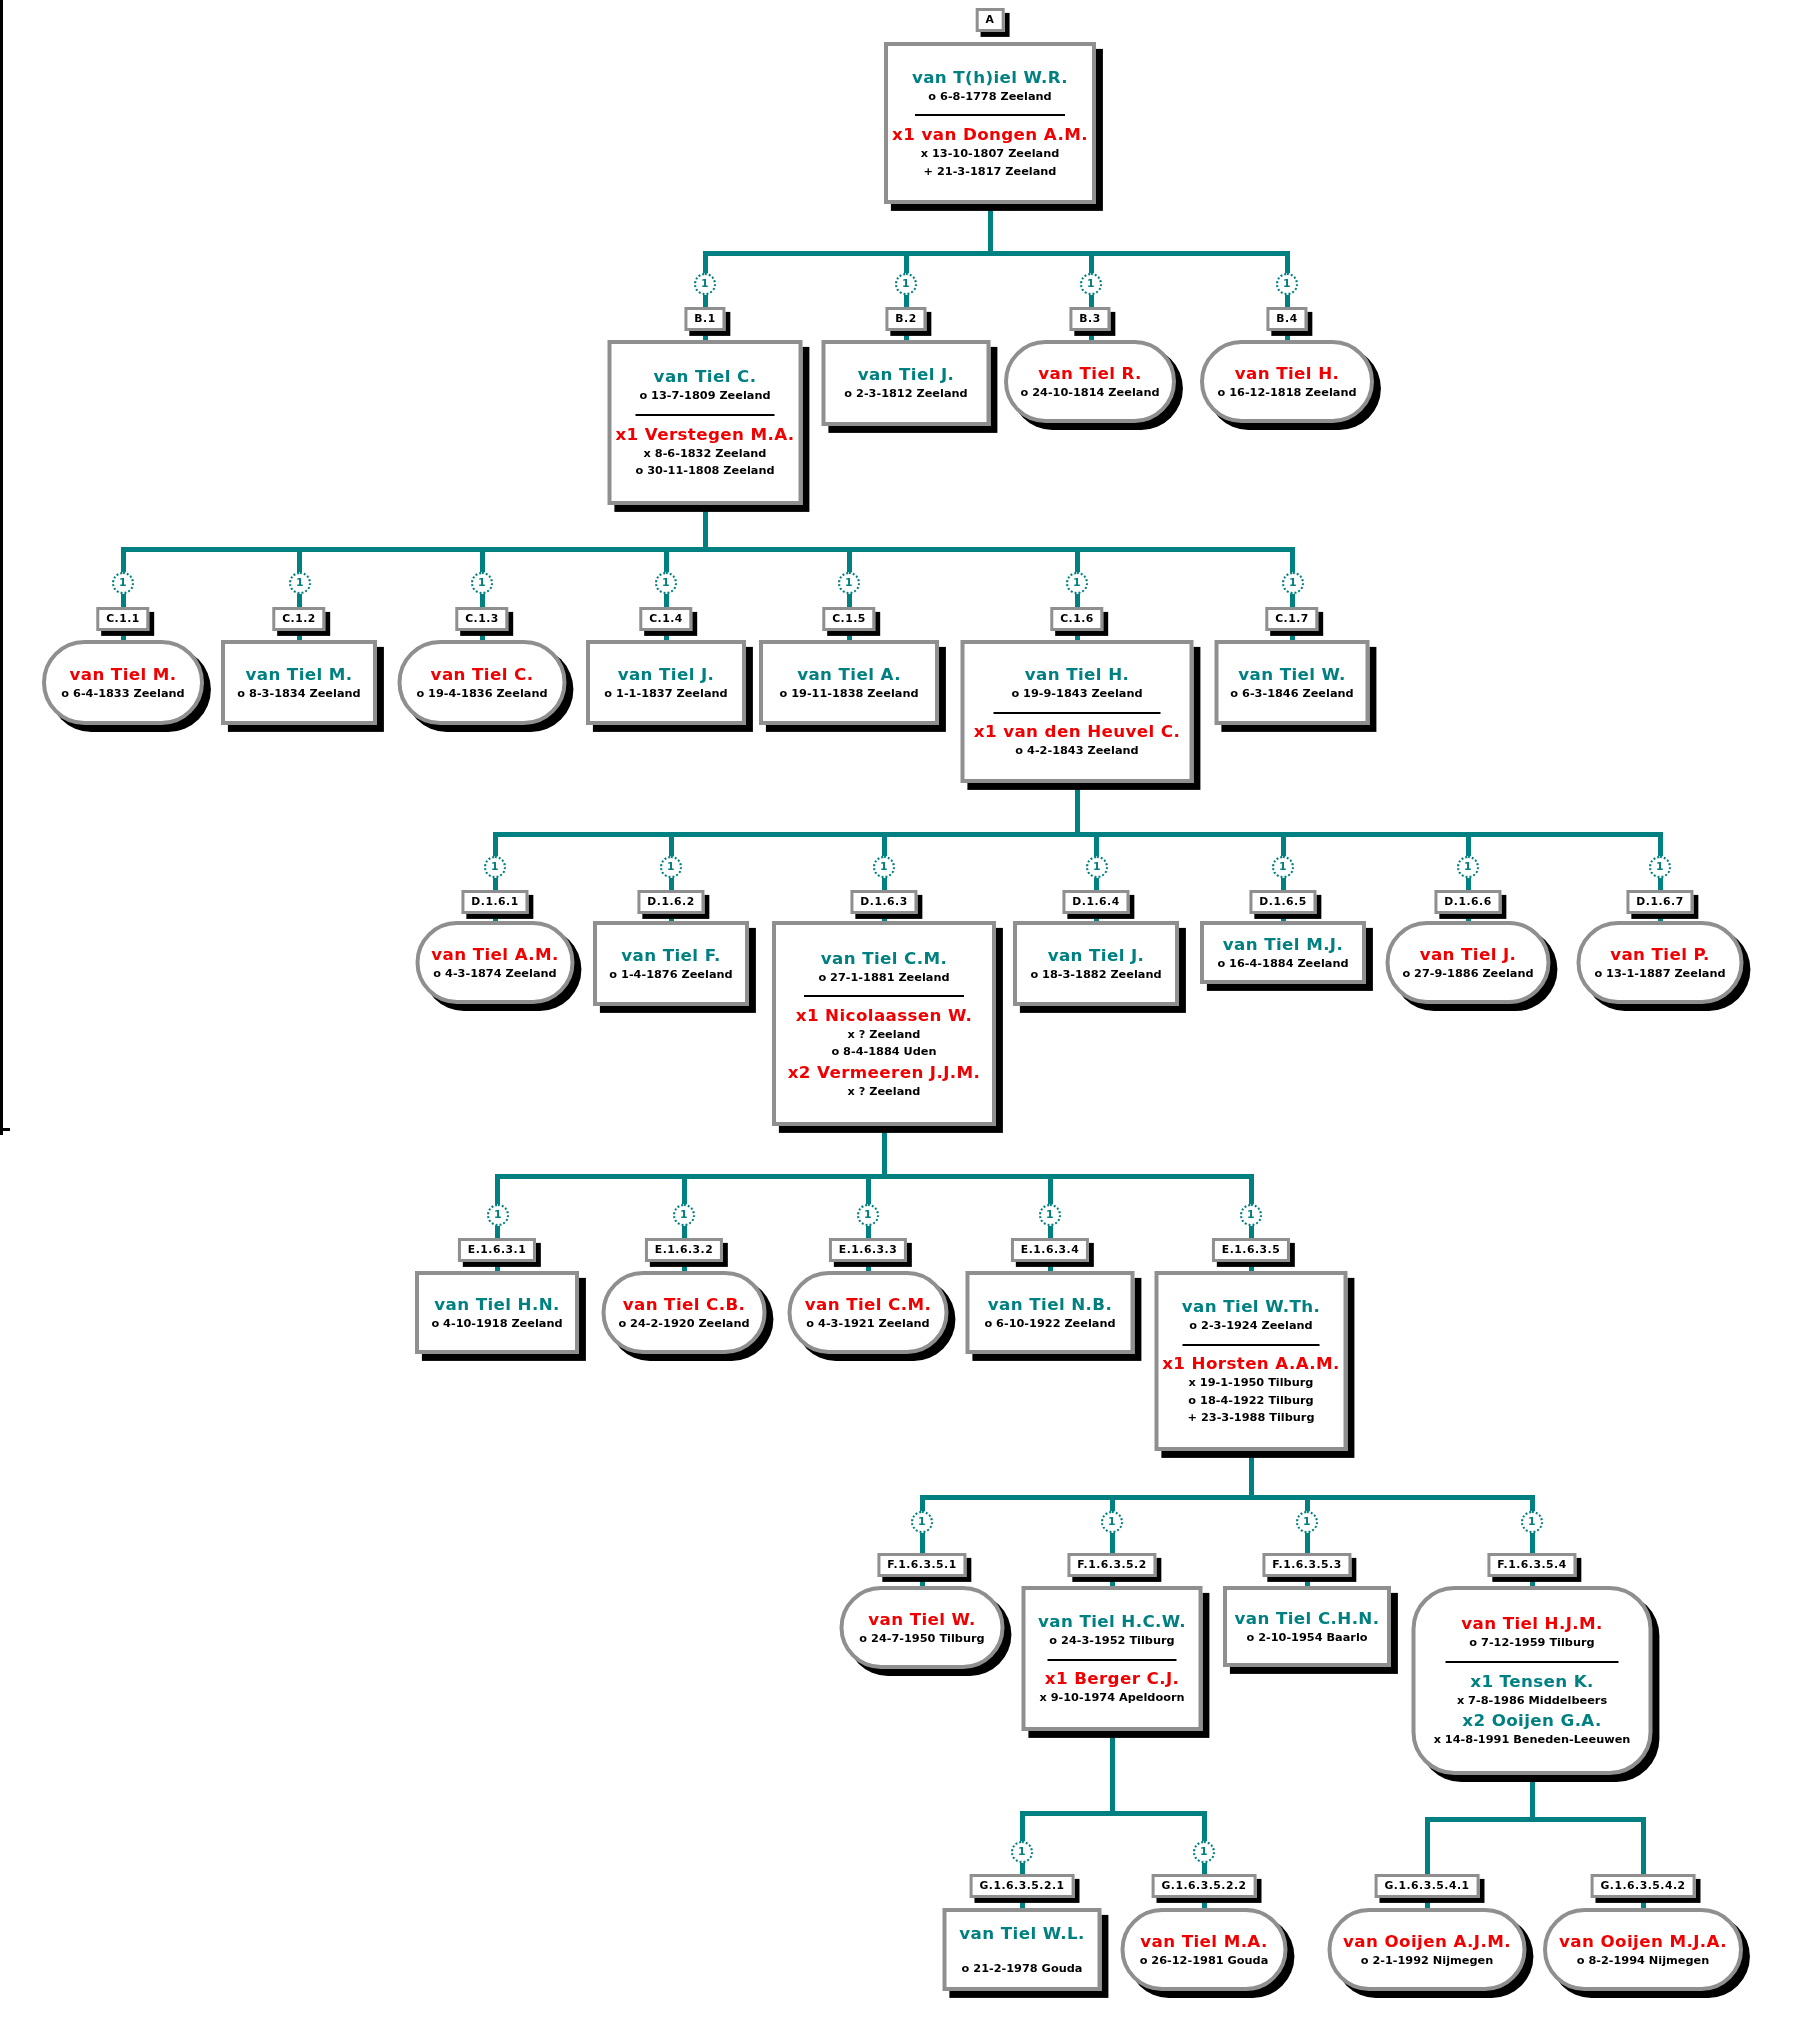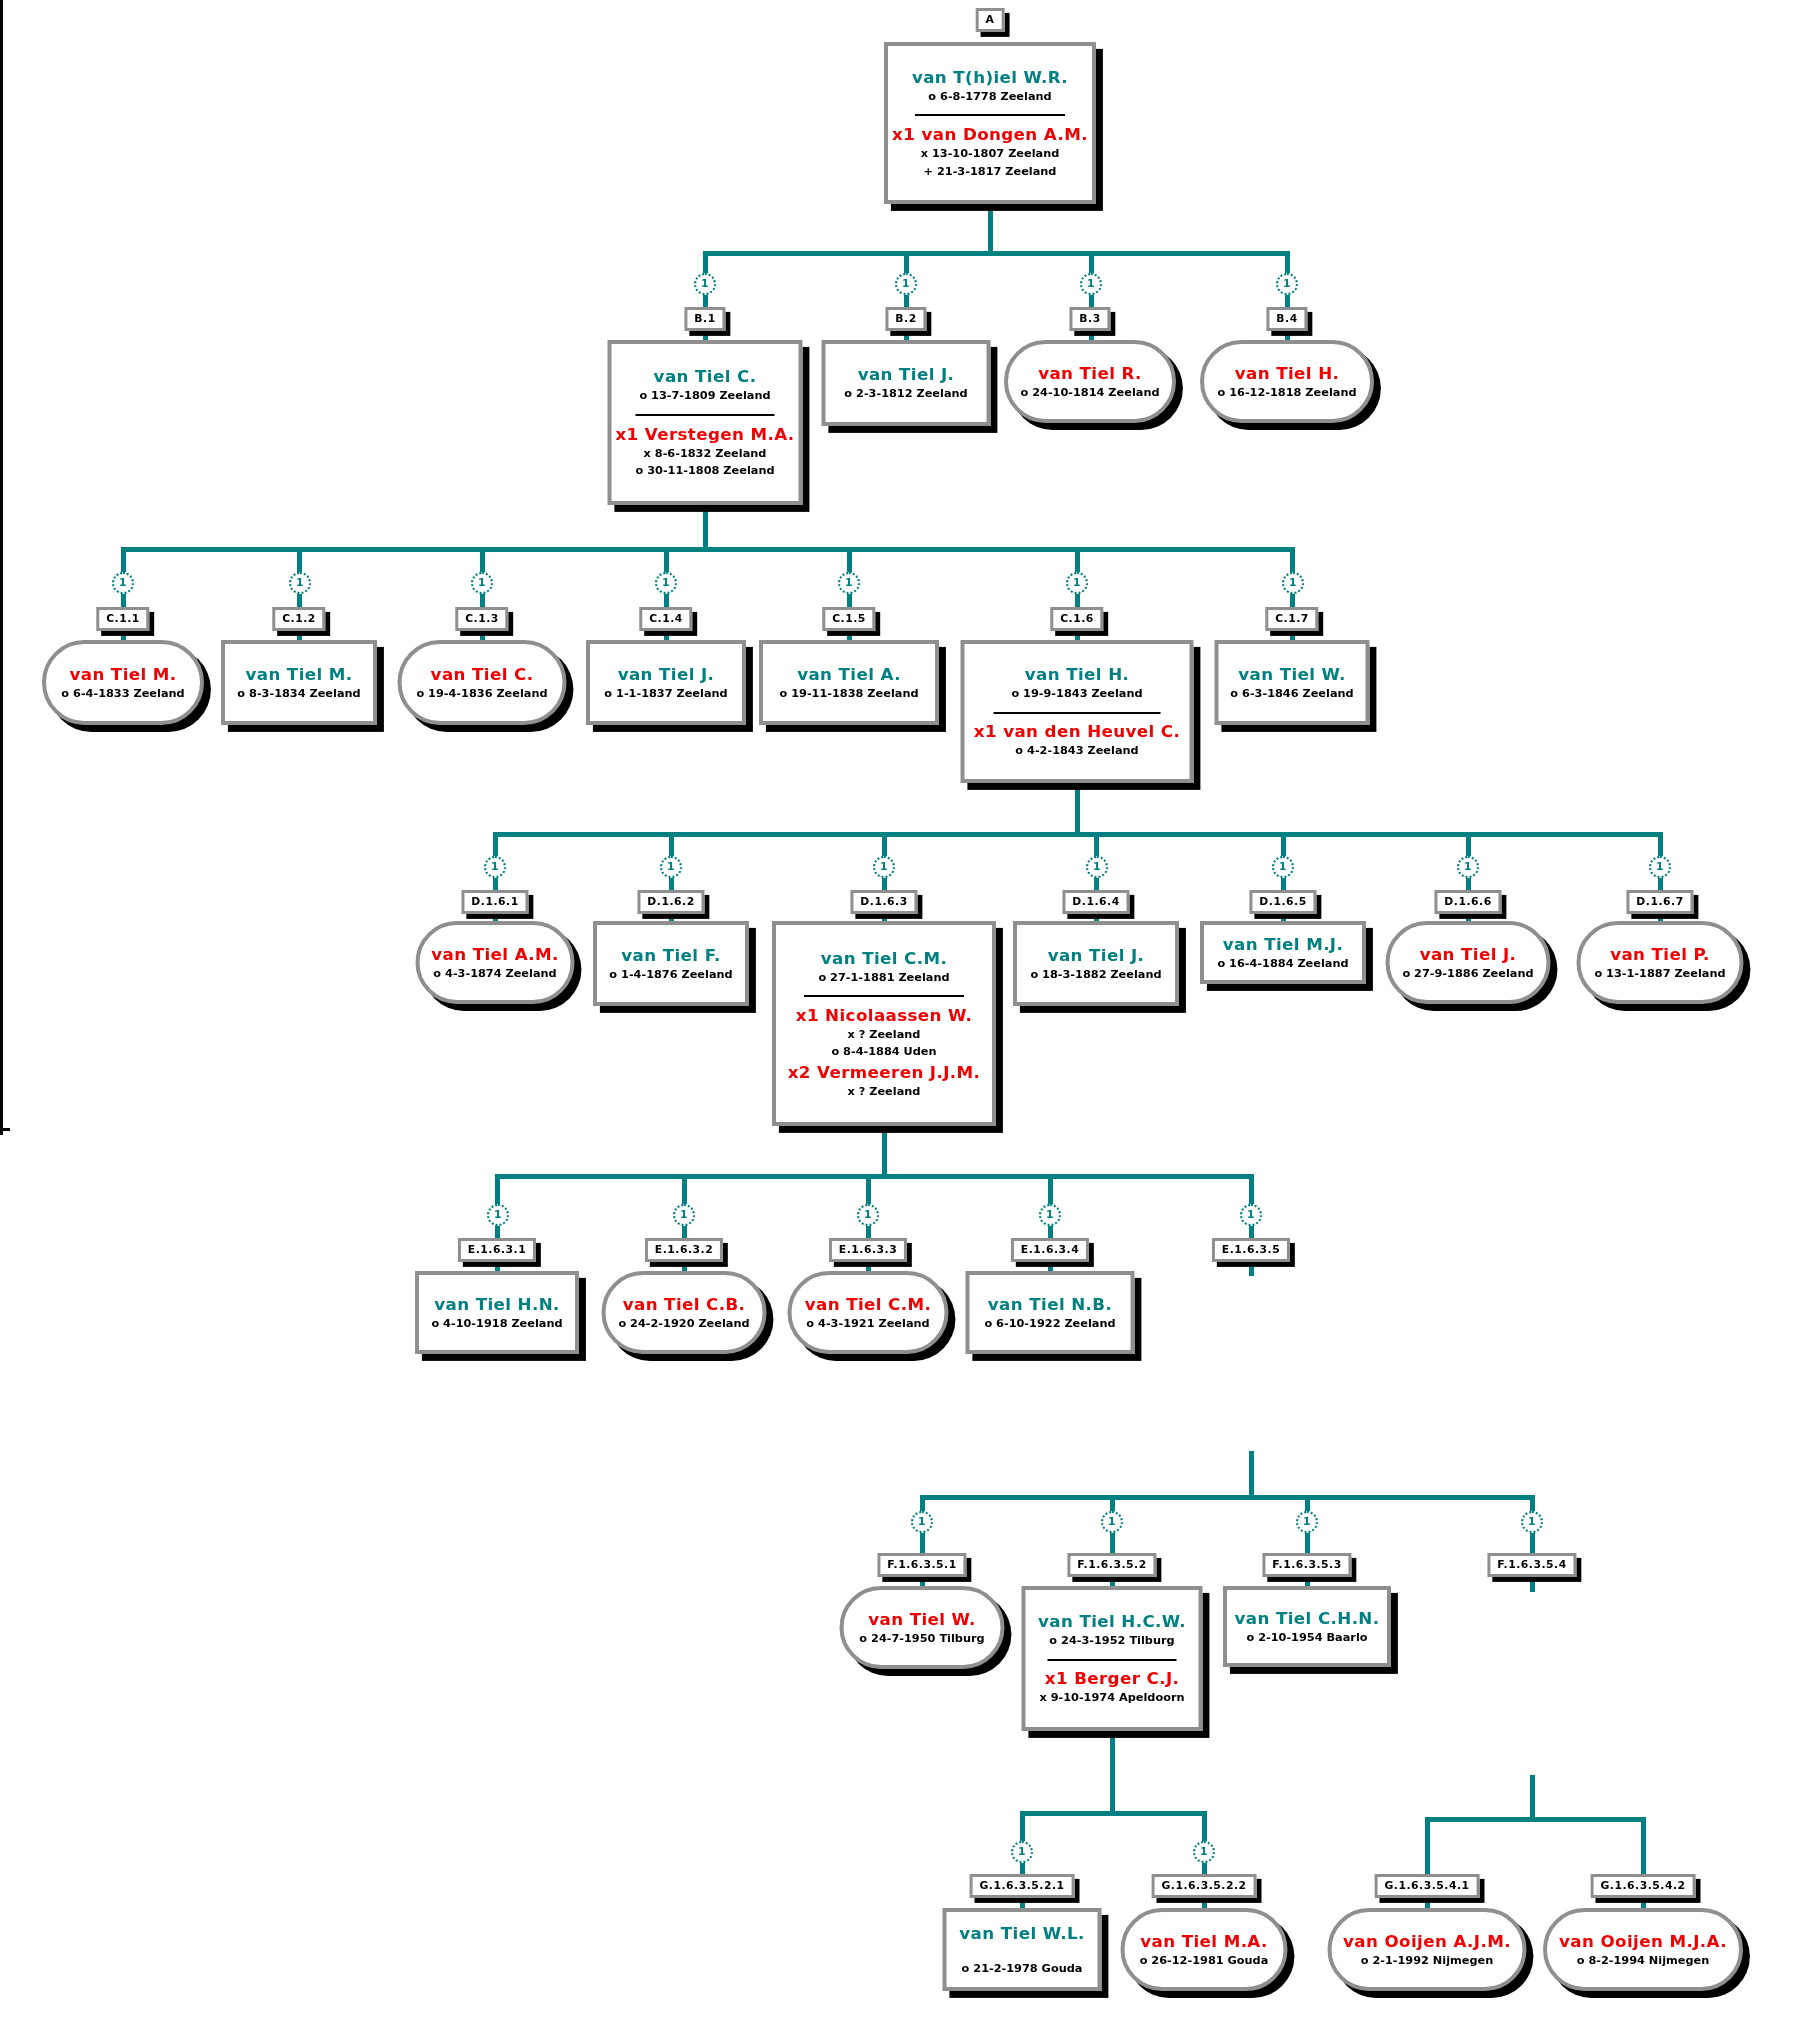--- a/index.html
+++ b/index.html
@@ -238,39 +238,57 @@
     <div class="pbox rounded" style="left: 868px; top: 1271px; width: 161px; height: 83px;">
       <div class="pname f">van Tiel C.M.</div>
       <div class="pevent">o 4-3-1921 Zeeland</div>
     </div>
     <div class="clabel" style="left: 868px; top: 1238px;">E.1.6.3.3</div>
     <div class="pbox" style="left: 1050px; top: 1271px; width: 169px; height: 83px;">
       <div class="pname m">van Tiel N.B.</div>
       <div class="pevent">o 6-10-1922 Zeeland</div>
     </div>
     <div class="clabel" style="left: 1050px; top: 1238px;">E.1.6.3.4</div>
+    <div class="pbox" style="left: 1251px; top: 1271px; width: 193px; height: 180px;">
+      <div class="pname m">van Tiel W.Th.</div>
+      <div class="pevent">o 2-3-1924 Zeeland</div>
+      <div class="pdivider"></div>
+      <div class="pname f">x1 Horsten A.A.M.</div>
+      <div class="pevent">x 19-1-1950 Tilburg</div>
+      <div class="pevent">o 18-4-1922 Tilburg</div>
+      <div class="pevent">+ 23-3-1988 Tilburg</div>
+    </div>
     <div class="clabel" style="left: 1251px; top: 1238px;">E.1.6.3.5</div>
     <div class="pbox rounded" style="left: 922px; top: 1586px; width: 165px; height: 83px;">
       <div class="pname f">van Tiel W.</div>
       <div class="pevent">o 24-7-1950 Tilburg</div>
     </div>
     <div class="clabel" style="left: 922px; top: 1553px;">F.1.6.3.5.1</div>
     <div class="pbox" style="left: 1112px; top: 1586px; width: 181px; height: 145px;">
       <div class="pname m">van Tiel H.C.W.</div>
       <div class="pevent">o 24-3-1952 Tilburg</div>
       <div class="pdivider"></div>
       <div class="pname f">x1 Berger C.J.</div>
       <div class="pevent">x 9-10-1974 Apeldoorn</div>
     </div>
     <div class="clabel" style="left: 1112px; top: 1553px;">F.1.6.3.5.2</div>
     <div class="pbox" style="left: 1307px; top: 1586px; width: 168px; height: 81px;">
       <div class="pname m">van Tiel C.H.N.</div>
       <div class="pevent">o 2-10-1954 Baarlo</div>
     </div>
     <div class="clabel" style="left: 1307px; top: 1553px;">F.1.6.3.5.3</div>
+    <div class="pbox rounded" style="left: 1532px; top: 1586px; width: 241px; height: 189px;">
+      <div class="pname f">van Tiel H.J.M.</div>
+      <div class="pevent">o 7-12-1959 Tilburg</div>
+      <div class="pdivider"></div>
+      <div class="pname m">x1 Tensen K.</div>
+      <div class="pevent">x 7-8-1986 Middelbeers</div>
+      <div class="pname m">x2 Ooijen G.A.</div>
+      <div class="pevent">x 14-8-1991 Beneden-Leeuwen</div>
+    </div>
     <div class="clabel" style="left: 1532px; top: 1553px;">F.1.6.3.5.4</div>
     <div class="pbox" style="left: 1022px; top: 1908px; width: 159px; height: 83px; gap: 16px;">
       <div class="pname m">van Tiel W.L.</div>
       <div class="pevent">o 21-2-1978 Gouda</div>
     </div>
     <div class="clabel" style="left: 1022px; top: 1874px;">G.1.6.3.5.2.1</div>
     <div class="pbox rounded" style="left: 1204px; top: 1908px; width: 167px; height: 83px;">
       <div class="pname f">van Tiel M.A.</div>
       <div class="pevent">o 26-12-1981 Gouda</div>
     </div>

